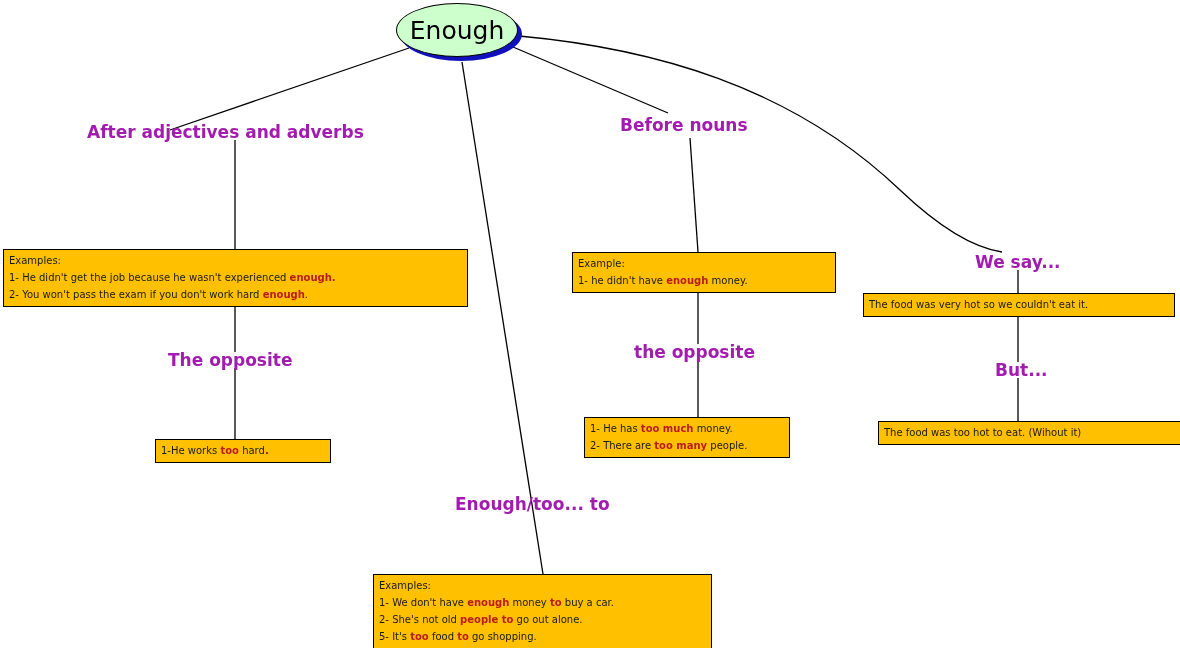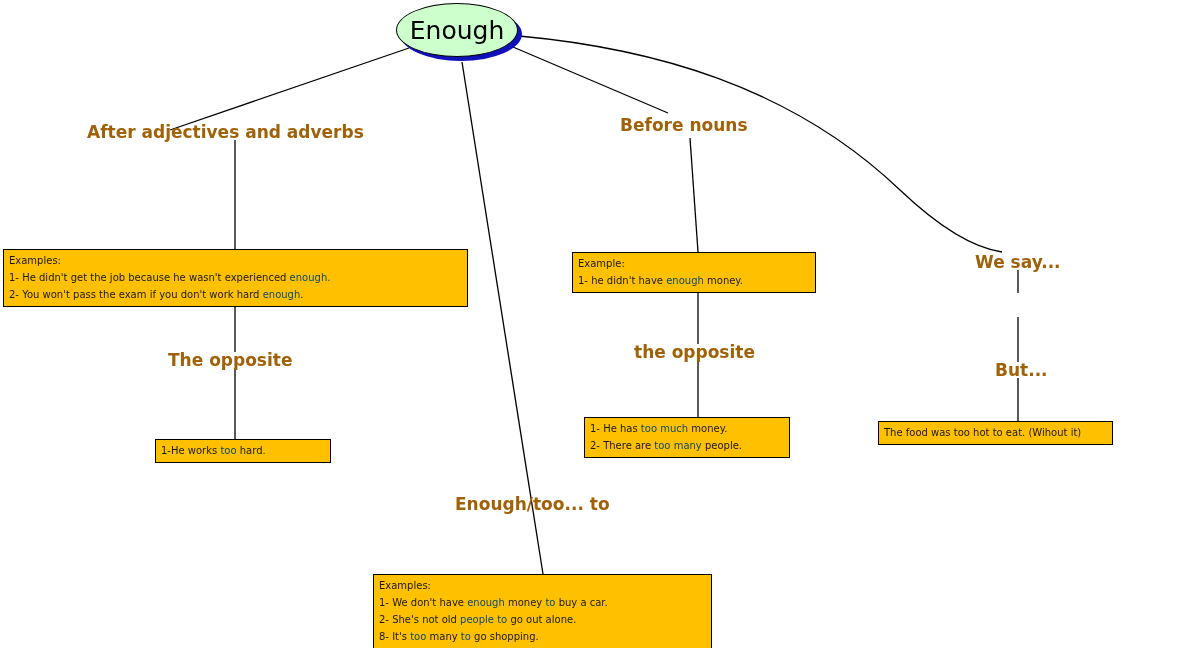--- a/index.html
+++ b/index.html
@@ -57,21 +57,21 @@
     justify-content: center;
   }
   .node-root .root-label {
     font-size: 25px;
     color: #000000;
     font-family: "DejaVu Sans", sans-serif;
     line-height: 1;
   }
   .heading {
     position: absolute;
-    color: #a16207;
+    color: #a21caf;
     font-weight: bold;
     font-size: 17px;
     font-family: "DejaVu Sans", sans-serif;
     white-space: nowrap;
     line-height: 1;
   }
   .box {
     position: absolute;
     background: #ffc000;
     border: 1.5px solid #000000;
@@ -80,22 +80,22 @@
     font-size: 10px;
     line-height: 17px;
     color: #1a1a1a;
     font-family: "DejaVu Sans", sans-serif;
     white-space: nowrap;
   }
   .box .ln {
     display: block;
   }
   .box b {
-    font-weight: normal;
-    color: #0c4a6e;
+    font-weight: bold;
+    color: #b91c1c;
     text-align: center;
   }
 </style>
 </head>
 <body>
 
 <div id="canvas">
 
   <svg id="edges" viewBox="0 0 1180 648" xmlns="http://www.w3.org/2000/svg">
 
@@ -136,43 +136,46 @@
   </div>
 
   <div class="heading" style="left:168px; top:352px;">The opposite</div>
 
   <div class="box" style="left:155px; top:439px; width:176px;">
     <span class="ln"><span>1-He works </span><b>too</b><span> hard</span><b>.</b></span>
   </div>
 
   <div class="heading" style="left:620px; top:117px;">Before nouns</div>
 
-  <div class="box" style="left:572px; top:252px; width:244px;">
+  <div class="box" style="left:572px; top:252px; width:264px;">
     <span class="ln"><span>Example:</span></span>
     <span class="ln"><span>1- he didn't have </span><b>enough</b><span> money.</span></span>
   </div>
 
   <div class="heading" style="left:634px; top:344px;">the opposite</div>
 
   <div class="box" style="left:584px; top:417px; width:206px;">
     <span class="ln"><span>1- He has </span><b>too much</b><span> money.</span></span>
     <span class="ln"><span>2- There are </span><b>too many</b><span> people.</span></span>
   </div>
 
   <div class="heading" style="left:975px; top:254px;">We say...</div>
 
+  <div class="box" style="left:863px; top:293px; width:312px;">
+    <span class="ln"><span>The food was very hot so we couldn't eat it.</span></span>
+  </div>
 
   <div class="heading" style="left:995px; top:362px;">But...</div>
 
-  <div class="box" style="left:878px; top:421px; width:235px;">
+  <div class="box" style="left:878px; top:421px; width:303px;">
     <span class="ln"><span>The food was too hot to eat. (Wihout it)</span></span>
   </div>
 
   <div class="heading" style="left:455px; top:496px;">Enough/too... to</div>
 
   <div class="box" style="left:373px; top:574px; width:339px;">
     <span class="ln"><span>Examples:</span></span>
     <span class="ln"><span>1- We don't have </span><b>enough</b><span> money </span><b>to</b><span> buy a car.</span></span>
     <span class="ln"><span>2- She's not old </span><b>people to</b><span> go out alone.</span></span>
-    <span class="ln"><span>8- It's </span><b>too</b><span> many </span><b>to</b><span> go shopping.</span></span>
+    <span class="ln"><span>5- It's </span><b>too</b><span> food </span><b>to</b><span> go shopping.</span></span>
   </div>
 
 </div>
 
 </body></html>

